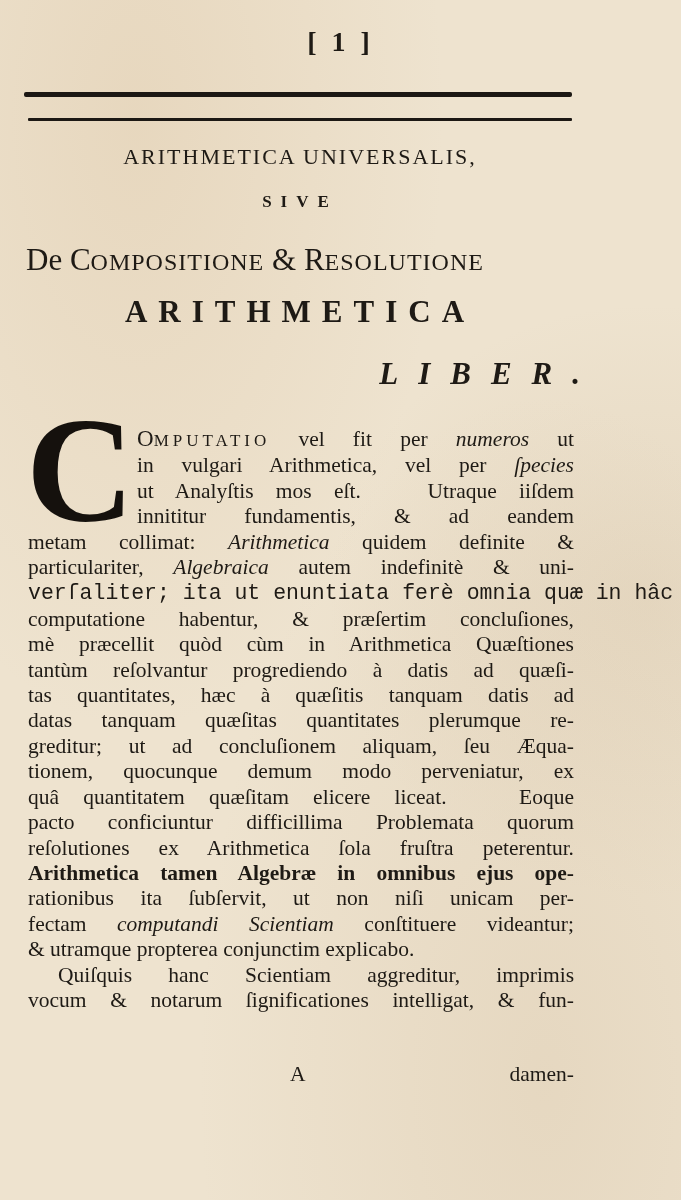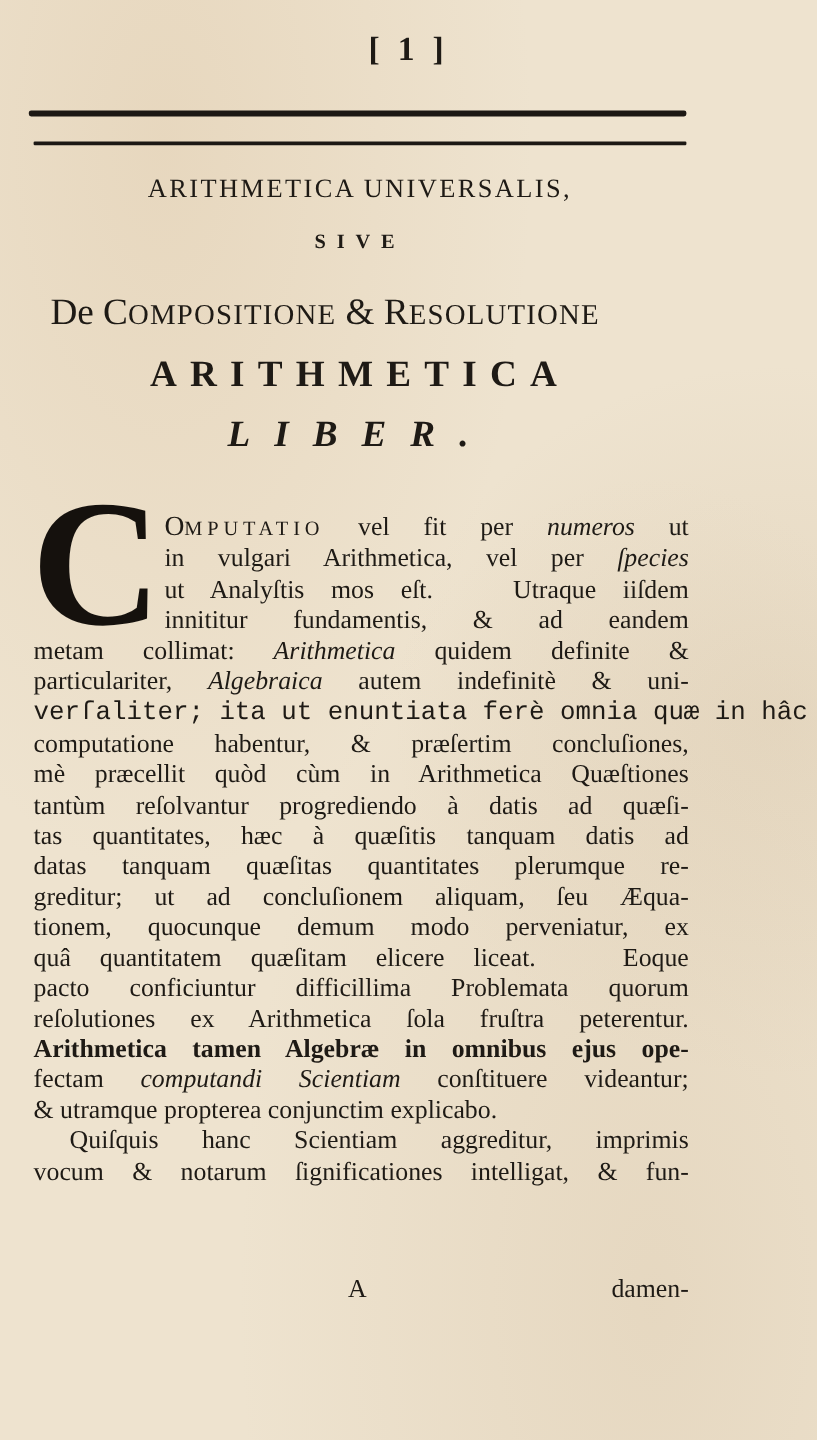--- a/index.html
+++ b/index.html
@@ -29,29 +29,29 @@
   .title-1 {
     position:absolute; top:144px; left:0; width:600px; text-align:center;
     font-size:22px; letter-spacing:2px;
   }
   .title-2 {
     position:absolute; top:192px; left:0; width:600px; text-align:center;
     font-size:17px; letter-spacing:9px; font-weight:bold;
   }
   .title-3 {
     position:absolute; top:242px; left:26px; width:560px; text-align:left;
-    font-size:31px; white-space:nowrap;margin-left:16px;
+    font-size:31px; white-space:nowrap;
   }
   .title-3 .sc { font-size:24px; letter-spacing:1px; }
   .title-4 {
     position:absolute; top:294px; left:0; width:600px; text-align:center;
     font-size:31px; letter-spacing:11px; font-weight:bold;
   }
   .title-5 {
-    position:absolute; top:344px; left:0; width:600px; text-align:center;
+    position:absolute; top:356px; left:0; width:600px; text-align:right;
     font-size:31px; letter-spacing:20px; font-weight:bold; font-style:italic;
   }
   .drop-cap {
     position:absolute; left:26px; top:405px;
     font-size:150px; line-height:130px; font-weight:bold; color:#15110d;
   }
   .body-text {
     position:absolute; left:28px; width:546px; top:426px;
     font-size:21.5px; line-height:25.4px;
   }
@@ -98,20 +98,21 @@
     <span class="line"><span style="white-space: pre;">mè præcellit quòd cùm in Arithmetica Quæſtiones</span></span>
     <span class="line"><span style="white-space: pre;">tantùm reſolvantur progrediendo à datis ad quæſi-</span></span>
     <span class="line"><span style="white-space: pre;">tas quantitates, hæc à quæſitis tanquam datis ad</span></span>
     <span class="line"><span style="white-space: pre;">datas tanquam quæſitas quantitates plerumque re-</span></span>
     <span class="line"><span style="white-space: pre;">greditur; ut ad concluſionem aliquam, ſeu Æqua-</span></span>
     <span class="line"><span style="white-space: pre; margin-top: 23px;">tionem, quocunque demum modo perveniatur, ex</span></span>
     <span class="line"><span style="white-space: pre;">quâ quantitatem quæſitam elicere liceat.   Eoque</span></span>
     <span class="line"><span style="white-space: pre;">pacto conficiuntur difficillima Problemata quorum</span></span>
     <span class="line"><span style="white-space: pre;">reſolutiones ex Arithmetica ſola fruſtra peterentur.</span></span>
     <span class="line"><span style="white-space: pre; font-weight: bold;">Arithmetica tamen Algebræ in omnibus ejus ope-</span></span>
+    <span class="line"><span style="white-space: pre;">rationibus ita ſubſervit, ut non niſi unicam per-</span></span>
     <span class="line"><span style="white-space: pre;">fectam </span><i style="white-space: pre;">computandi Scientiam</i><span style="white-space: pre;"> conſtituere videantur;</span></span>
     <span class="line last"><span style="white-space: pre;">&amp; utramque propterea conjunctim explicabo.</span></span>
     <span class="line para"><span style="white-space: pre;">Quiſquis hanc Scientiam aggreditur, imprimis</span></span>
     <span class="line"><span style="white-space: pre;">vocum &amp; notarum ſignificationes intelligat, &amp; fun-</span></span>
   </div>
 
 <div class="catch">
   <span class="sig">A</span>
   <span class="catchword">damen-</span>
 </div>

